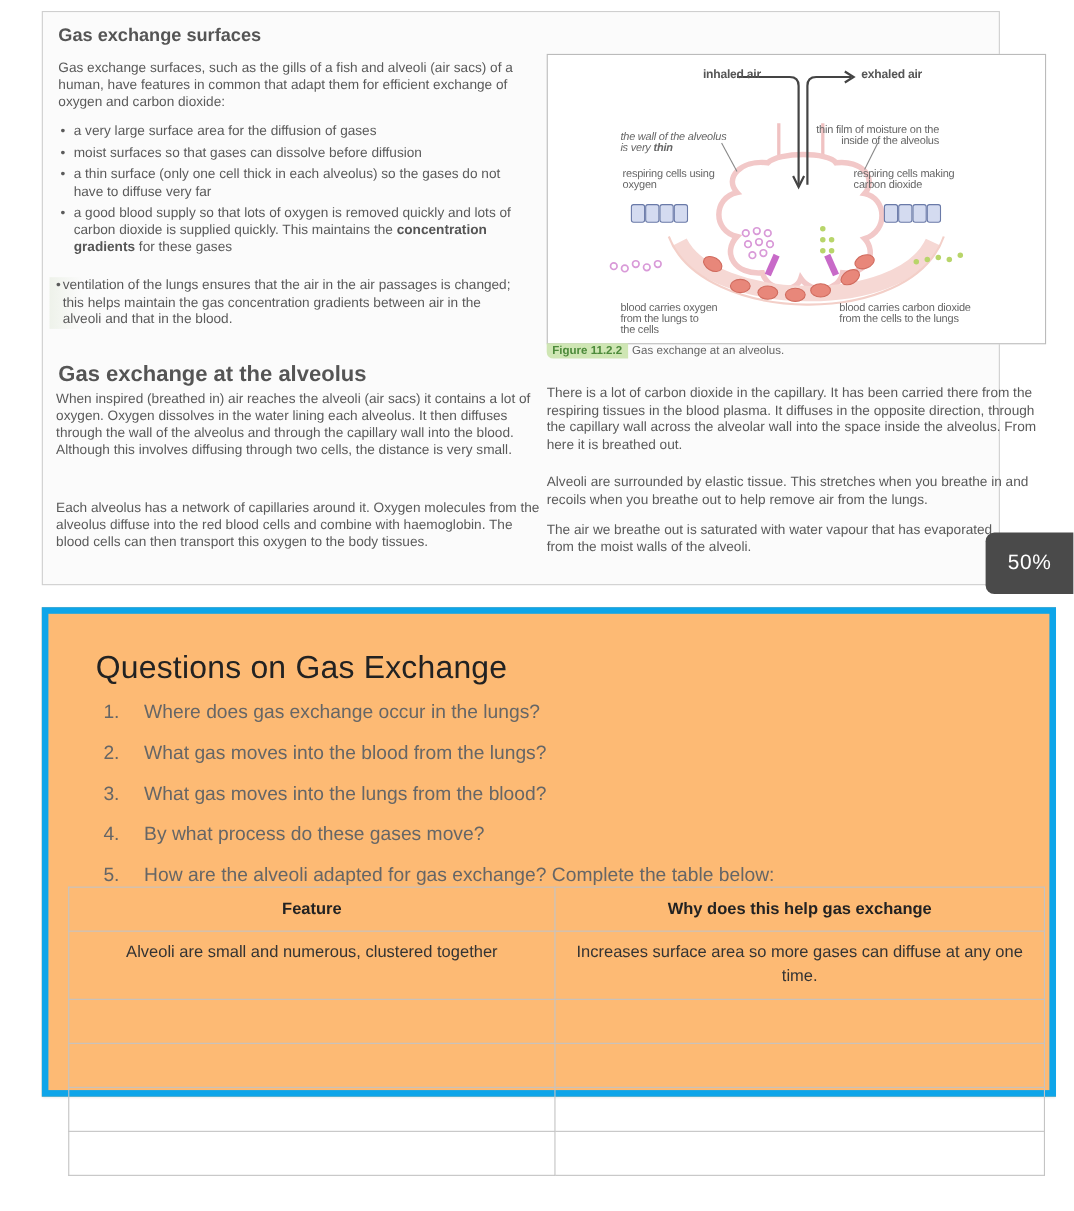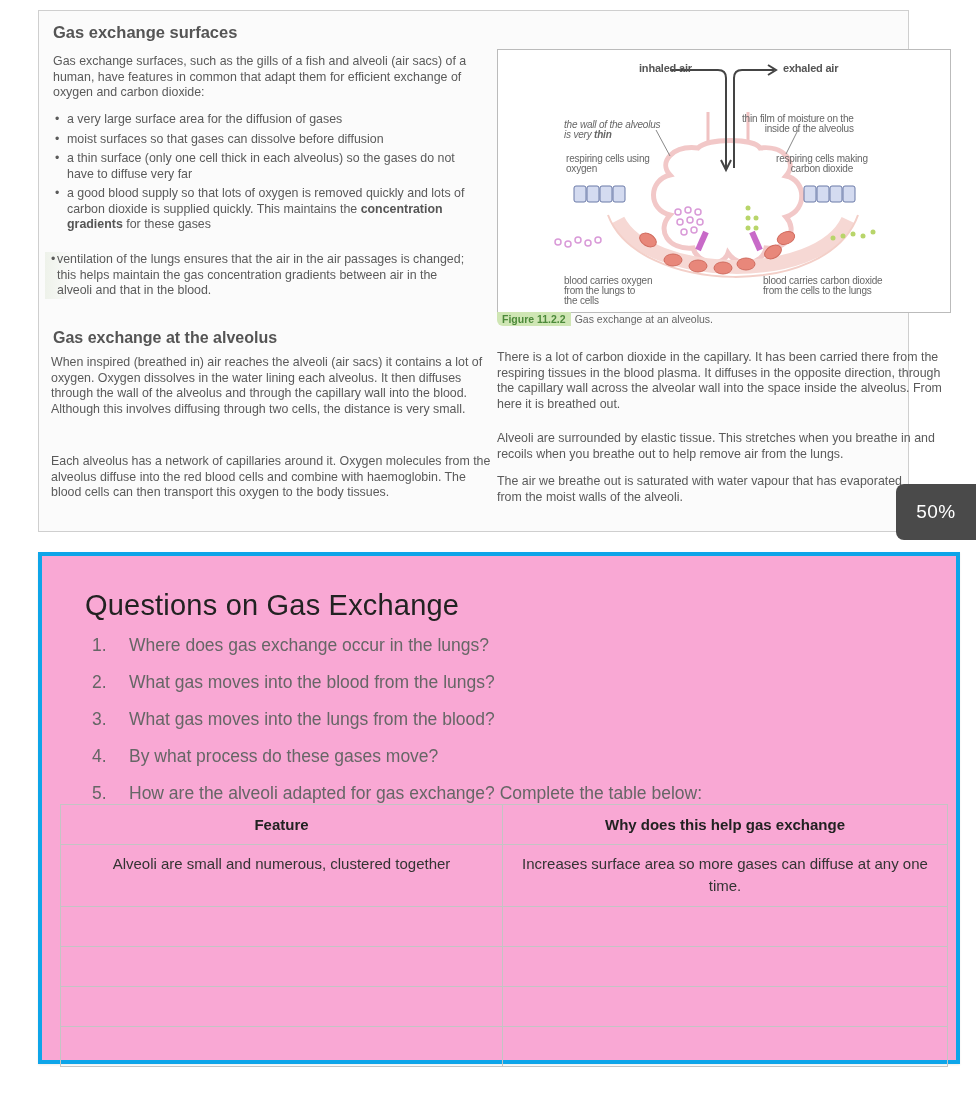--- a/index.html
+++ b/index.html
@@ -14,21 +14,21 @@
     .tb-title { position: absolute; left: 14px; top: 12px; font-size: 16.5px; font-weight: bold; color: #555; }
     .tb-para { position: absolute; font-size: 12.4px; line-height: 15.5px; color: #5a5a5a; }
     .tb-intro { left: 14px; top: 43px; width: 430px; }
     .bullets { position: absolute; left: 16px; top: 101px; width: 420px; list-style: none; }
     .bullets li { position: relative; padding-left: 12px; font-size: 12.4px; line-height: 15.5px; color: #5a5a5a; margin-bottom: 4px; }
     .bullets li::before { content: "\2022"; position: absolute; left: 0; top: 0; }
     .bullets li b { color: #555; }
     .vent-bullet { position: absolute; left: 6px; top: 241px; width: 430px; padding-left: 12px; background: linear-gradient(90deg,#eef2ea 0,#fbfbfb 30px); }
     .vent-bullet::before { content: "\2022"; position: absolute; left: 6px; top: 0; }
 
-    .sec-title { position: absolute; left: 14px; top: 318px; font-size: 16px; font-weight: bold; color: #555; }
+    .sec-title { position: absolute; left: 14px; top: 318px; font-size: 20px; font-weight: bold; color: #555; }
     .alv1 { left: 12px; top: 344px; width: 440px; }
     .alv2 { left: 12px; top: 443px; width: 440px; }
     .rp1 { left: 458px; top: 339px; width: 445px; }
     .rp2 { left: 458px; top: 420px; width: 445px; }
     .rp3 { left: 458px; top: 463px; width: 420px; }
 
     
     .figure { position: absolute; left: 458px; top: 38px; width: 454px; height: 264px; border: 1px solid #bbb; background: #fff; }
     .figure svg { position: absolute; left: 0; top: 0; }
     .fig-lbl { position: absolute; font-size: 10px; line-height: 10px; color: #666; letter-spacing: -0.2px; }
@@ -38,22 +38,22 @@
 
     
     .zoom-badge {
       position: absolute; left: 896px; top: 484px; width: 80px; height: 56px;
       background: #4a4a4a; border-radius: 8px 0 0 8px; color: #fff;
       font-size: 19px; display: flex; align-items: center; justify-content: center; letter-spacing: 0.5px;
     }
 
     
     .card-q {
-      position: absolute; left: 38px; top: 552px; width: 922px; height: 512px;
-      border: 4px solid #0ea5e9; background: #f9a8d4; box-shadow: 0 1px 2px rgba(0,0,0,0.08);
+      position: absolute; left: 38px; top: 552px; width: 922px; height: 445px;
+      border: 6px solid #0ea5e9; background: #fdba74; box-shadow: 0 1px 2px rgba(0,0,0,0.08);
     }
     .q-title { position: absolute; left: 43px; top: 33px; font-size: 29px; color: #222; letter-spacing: 0.2px; }
     .q-list { position: absolute; left: 50px; top: 75px; list-style: none; }
     .q-list li { font-size: 17.5px; color: #666; height: 37px; line-height: 28px; display: flex; }
     .q-list .num { width: 37px; }
     .ans-table {
       position: absolute; left: 18px; top: 248px; width: 888px; border-collapse: collapse; table-layout: fixed;
     }
     .ans-table th, .ans-table td { border: 1px solid #c4c4c4; text-align: center; font-size: 15px; color: #333; }
     .ans-table th { height: 40px; font-weight: bold; color: #222; }
@@ -155,21 +155,21 @@
 
       <path d="M158 80 L172 106" stroke="#888" stroke-width="1"></path>
       <path d="M300 80 L288 104" stroke="#888" stroke-width="1"></path>
     </svg>
 
     <div class="fig-lbl bold" style="left:103px;top:13px;padding-left:38px;">inhaled air</div>
     <div class="fig-lbl bold" style="left:285px;top:13px;">exhaled air</div>
     <div class="fig-lbl" style="left:66px;top:70px;font-style:italic;"><span>the wall of the alveolus</span><br><span>is very </span><b>thin</b></div>
     <div class="fig-lbl" style="left:244px;top:64px;text-align:right;"><span>thin film of moisture on the</span><br><span>inside of the alveolus</span></div>
     <div class="fig-lbl" style="left:68px;top:104px;"><span>respiring cells using</span><br><span>oxygen</span></div>
-    <div class="fig-lbl" style="left:278px;top:104px;text-align:center;"><span>respiring cells making</span><br><span>carbon dioxide</span></div>
+    <div class="fig-lbl" style="left:278px;top:104px;"><span>respiring cells making</span><br><span>carbon dioxide</span></div>
     <div class="fig-lbl" style="left:66px;top:226px;"><span>blood carries oxygen</span><br><span>from the lungs to</span><br><span>the cells</span></div>
     <div class="fig-lbl" style="left:265px;top:226px;"><span>blood carries carbon dioxide</span><br><span>from the cells to the lungs</span></div>
   </div>
   <div class="caption">
     <span class="fig-no">Figure 11.2.2</span><span>Gas exchange at an alveolus.</span>
   </div>
 </div>
 
 <div class="zoom-badge">50%</div>
 

